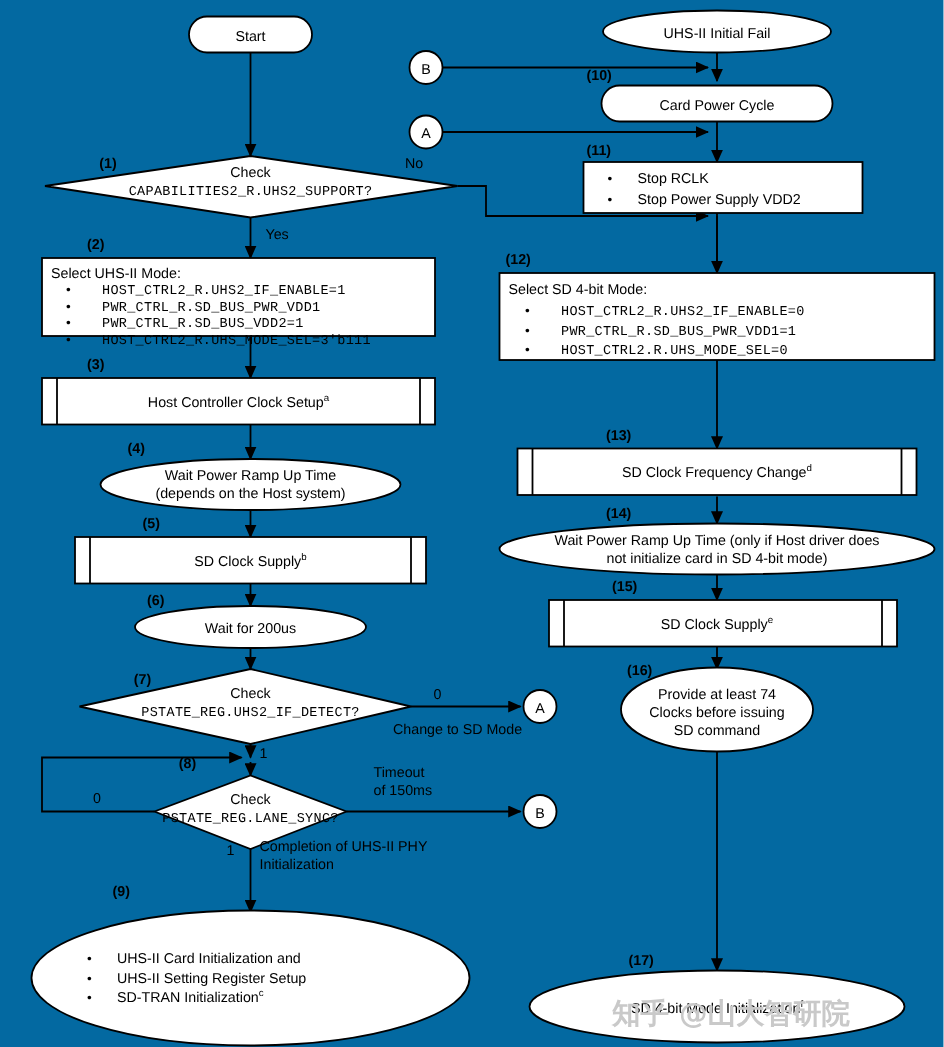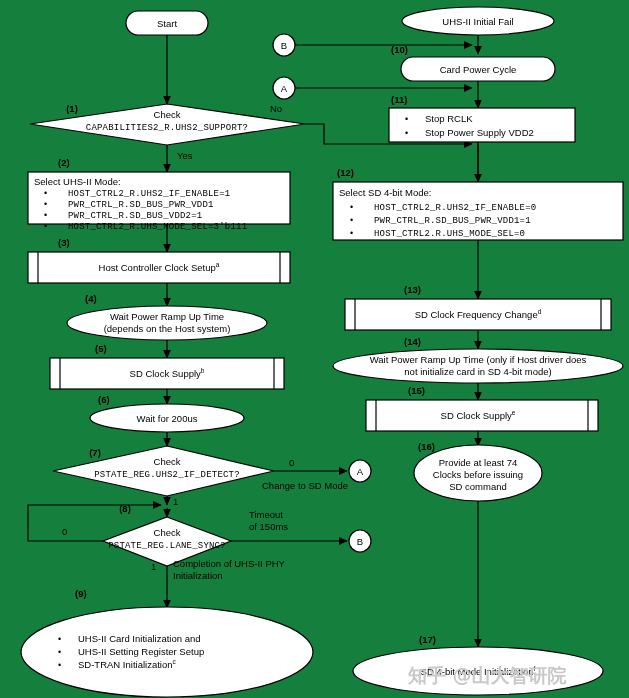--- a/index.html
+++ b/index.html
@@ -1,16 +1,16 @@
 <!DOCTYPE html>
 <html><head>
 <meta charset="utf-8">
 <style>
   html,body{margin:0;padding:0;background:#ffffff;}
-  #page{position:relative;width:629px;height:698px;background:#15803d;overflow:hidden;
+  #page{position:relative;width:629px;height:698px;background:#0369a1;overflow:hidden;
         font-family:"Liberation Sans", sans-serif;}
   svg{position:absolute;left:0;top:0;width:629px;height:698px;}
   .shp{fill:#ffffff;stroke:#000000;stroke-width:1.2;}
   .ln{stroke:#000000;stroke-width:1.2;fill:none;}
   .lbl{font-family:"Liberation Sans", sans-serif;font-size:9.5px;fill:#000;}
   .lbl-c{text-anchor:middle;}
   .lbl-s{text-anchor:start;}
   .mono{font-family:"Liberation Mono", monospace;font-size:9px;fill:#000;letter-spacing:.2px;}
   .step{font-family:"Liberation Sans", sans-serif;font-size:9.5px;font-weight:bold;fill:#000;}
   .sup{font-size:6.5px;}

